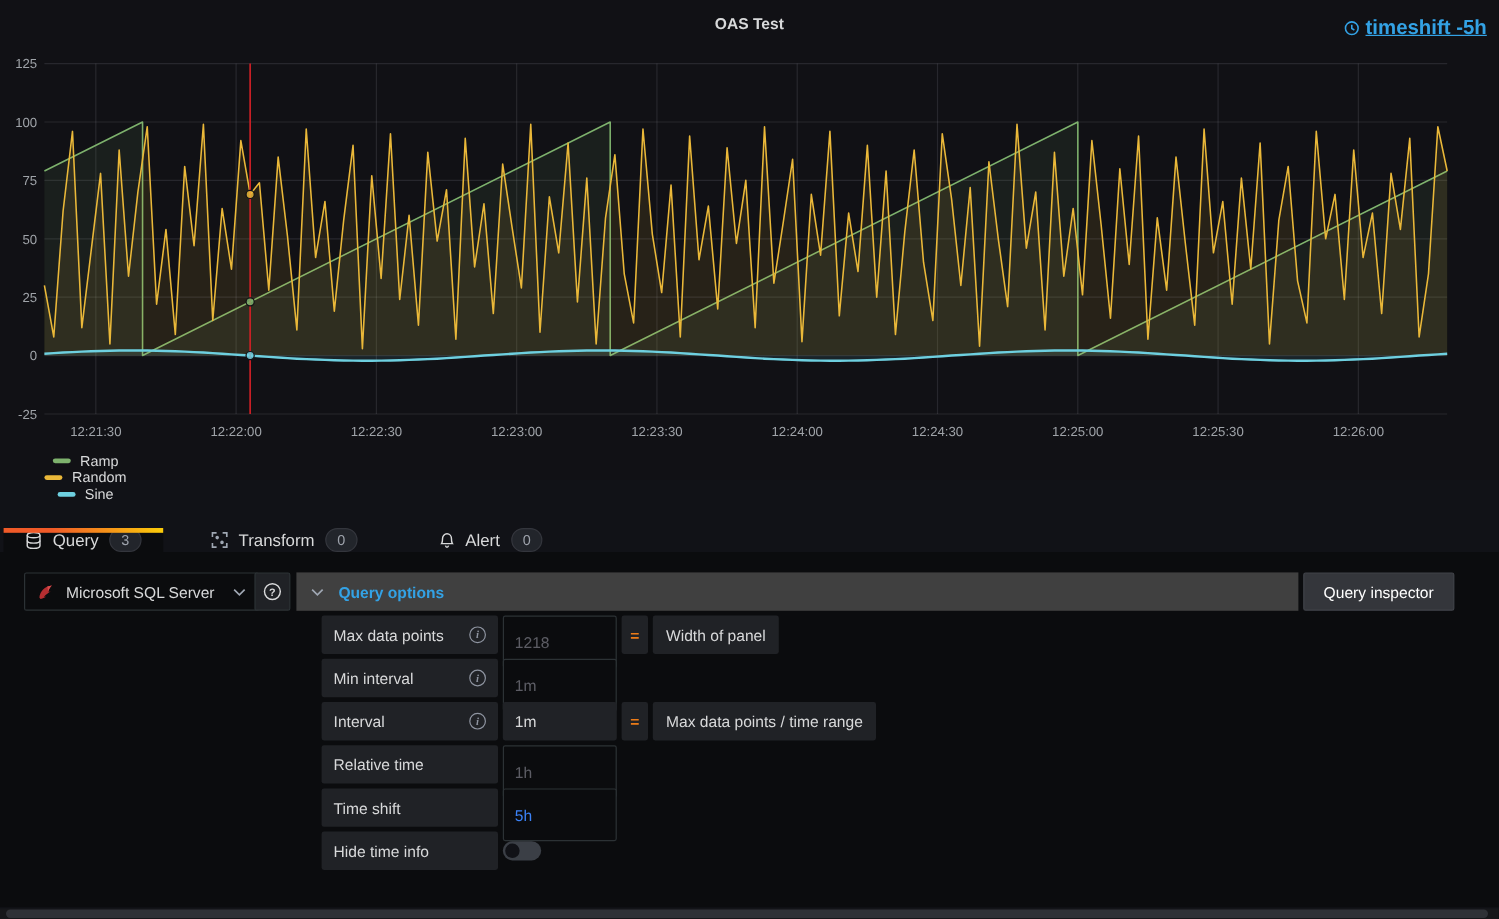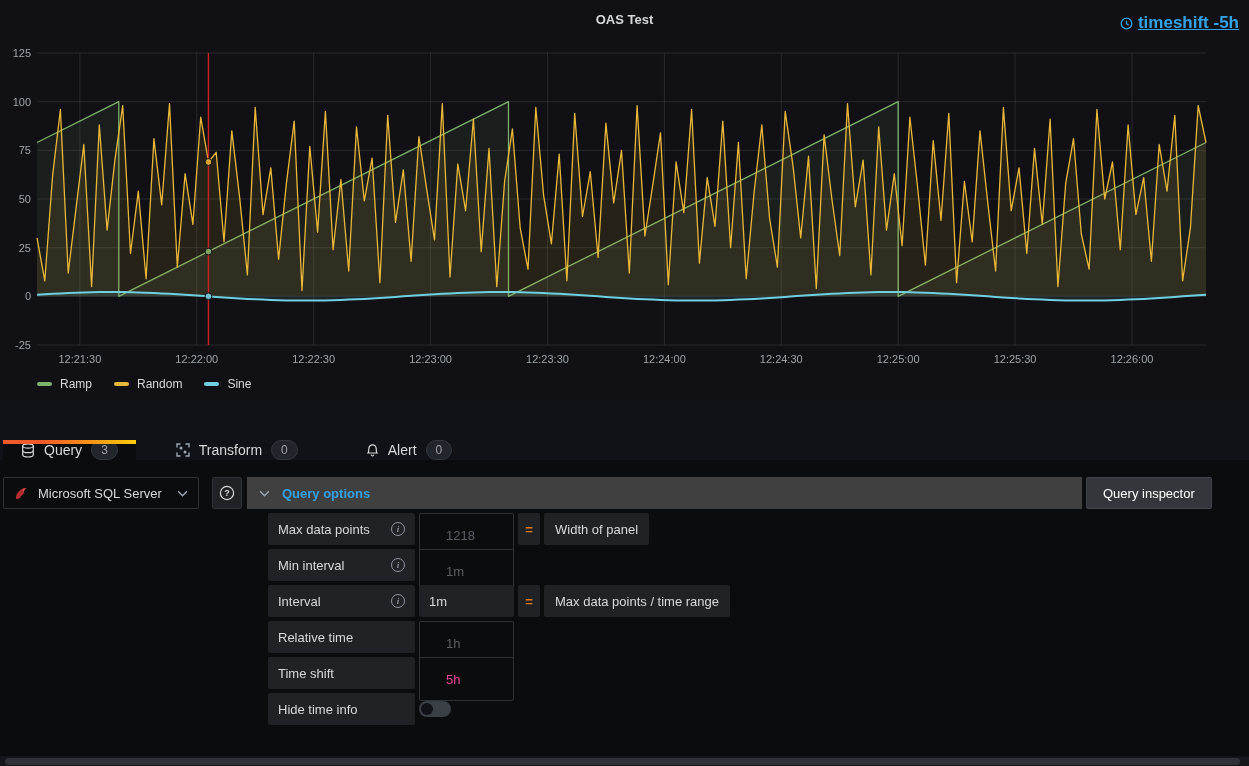--- a/index.html
+++ b/index.html
@@ -15,21 +15,21 @@
   .panel-title {
     position:absolute; top:12px; left:0; width:100%;
     text-align:center; font-size:13px; font-weight:bold; color:#d8d9da;
   }
   .timeshift {
     position:absolute; top:13px; right:10px;
     display:flex; align-items:center; gap:5px;
     color:var(--accent-blue); font-size:17px; font-weight:bold;text-decoration:underline;
   }
   #chart { position:absolute; top:0; left:0; }
-  .legend { position:absolute; top:377px; left:37px; display:flex; gap:22px; align-items:center; }
+  .legend { position:absolute; top:377px; left:37px; display:flex; align-items:center;flex-direction:column; }
   .legend-item { display:flex; align-items:center; gap:8px; cursor:pointer; }
   .legend-dash { width:15px; height:4px; border-radius:2px; }
   .legend-label { font-size:12px; color:#d8d9da; }
 
   
   .tabbar { position:absolute; top:418px; left:0; width:1249px; height:42px; display:flex; align-items:flex-end; }
   .tab {
     display:flex; align-items:center; gap:9px;
     padding:0 18px; font-size:14px; color:#d8d9da; cursor:pointer; position:relative;
   }
@@ -42,21 +42,21 @@
   .badge {
     background:#22252b; border:1px solid #34363d; color:#9da2ab;
     font-size:12px; border-radius:11px; padding:1px 9px; line-height:16px;
   }
   .tab-spacer-1 { width:22px; } .tab-spacer-2 { width:32px; }
 
   
   .content { position:absolute; top:460px; left:0; width:1249px; height:296px; background:#0b0c0e; }
 
   .ds-picker {
-    position:absolute; left:3px; top:17px; width:196px; height:32px;
+    position:absolute; left:20px; top:17px; width:196px; height:32px;
     background:#0b0c0e; border:1px solid #2c3235; border-radius:2px;
     display:flex; align-items:center; gap:9px; padding:4px 10px; cursor:pointer;
   }
   .ds-name { font-size:13px; color:#d8d9da; flex:1; white-space:nowrap; }
   .help-btn {
     position:absolute; left:212px; top:17px; width:30px; height:32px;
     background:#202226; border:1px solid #2c3235; border-radius:2px;
     display:flex; align-items:center; justify-content:center; cursor:pointer;
     color:#d8d9da;
   }
@@ -81,21 +81,21 @@
     padding:0 10px; font-size:13px; font-weight:500; color:#d8d9da;
   }
   .info-icon {
     width:14px; height:14px; border:1px solid #8e94a0; border-radius:50%;
     color:#8e94a0; font-size:9px; font-weight:bold; font-style:italic;
     display:flex; align-items:center; justify-content:center; cursor:pointer;
     font-family:"Liberation Serif", serif;
   }
   .opt-input {
     width:95px; height:44px; background:#0b0c0e; border:1px solid #2c3235; border-radius:2px;
-    color:#ec4899; font-size:13px; padding:0 26px; outline:none;
+    color:#3b82f6; font-size:13px; padding:0 9px; outline:none;
     font-family:"Liberation Sans", sans-serif;
   }
   .opt-input::placeholder { color:rgba(204,204,220,0.42); }
   .opt-value {
     width:95px; height:32px; background:#202226; border-radius:2px;
     display:flex; align-items:center; padding:0 10px;
     font-size:13px; font-weight:500; color:#d8d9da;
   }
   .eq-box {
     width:22px; height:32px; background:#202226; border-radius:2px;

